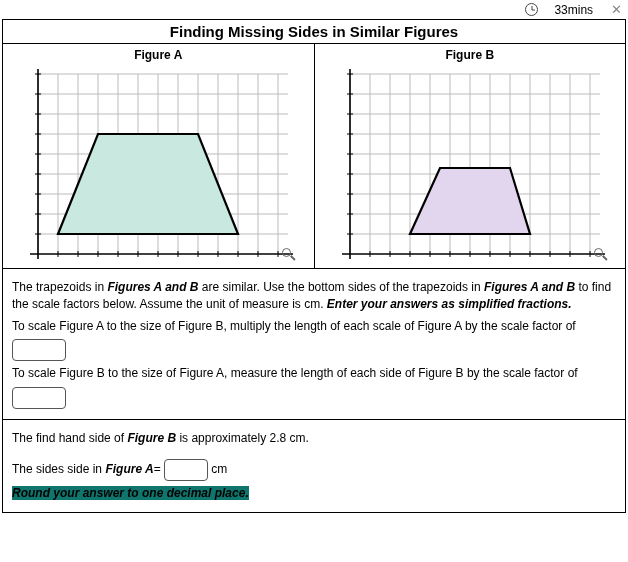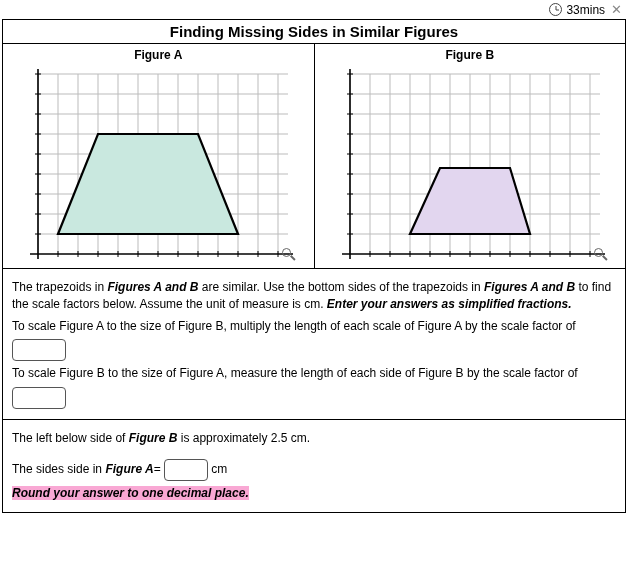--- a/index.html
+++ b/index.html
@@ -8,21 +8,21 @@
     font-size: 12px;
     color: #000;
     background: #fff;
     width: 628px;
   }
   .timer-bar {
     display: flex;
     justify-content: flex-end;
     align-items: center;
     padding: 2px 6px;
-    gap: 4px;
+    gap: 16px;
     font-size: 12px;
   }
   .timer-bar .clock-icon {
     width: 13px; height: 13px;
     border: 1.2px solid #444;
     border-radius: 50%;
     position: relative;
     display: inline-block;
   }
   .timer-bar .clock-icon::before {
@@ -117,21 +117,21 @@
     border: 1.5px solid #555;
     border-radius: 4px;
     background: #fff;
     font-size: 12px;
     padding: 0 4px;
     vertical-align: middle;
   }
   .input-box.sm { width: 44px; }
   .para { margin: 4px 1px; }
   .highlight {
-    background: #f9a8d4;
+    background: #0f766e;
     font-style: italic;
     font-weight: bold;
     display: inline;
   }
 </style>
 </head>
 <body>
 
 <div class="timer-bar">
   <span class="clock-icon"></span>
@@ -279,21 +279,21 @@
       <span>The trapezoids in </span><span class="bi">Figures A and B</span><span> are similar. Use the bottom sides of the trapezoids in </span><span class="bi">Figures A and B</span><span> to find the scale factors below. Assume the unit of measure is cm. </span><span class="bi">Enter your answers as simplified fractions.</span>
     </div>
     <div class="para">To scale Figure A to the size of Figure B, multiply the length of each scale of Figure A by the scale factor of</div>
     <div class="para"><input class="input-box" type="text" style=""></div>
     <div class="para">To scale Figure B to the size of Figure A, measure the length of each side of Figure B by the scale factor of</div>
     <div class="para"><input class="input-box" type="text" style=""></div>
   </div>
 
   <div class="section">
     <div class="para">
-      <span>The left below side of </span><span class="bi">Figure B</span><span> is approximately 2.5 cm.</span>
+      <span>The find hand side of </span><span class="bi">Figure B</span><span> is approximately 2.8 cm.</span>
     </div>
     <div class="para" style="margin-top:12px">
       <span>The sides side in </span><span class="bi">Figure A</span><span>= </span>
       <input class="input-box sm" type="text" style="">
       <span> cm</span>
     </div>
     <div class="para"><span class="highlight">Round your answer to one decimal place.</span></div>
   </div>
 
 </div>

